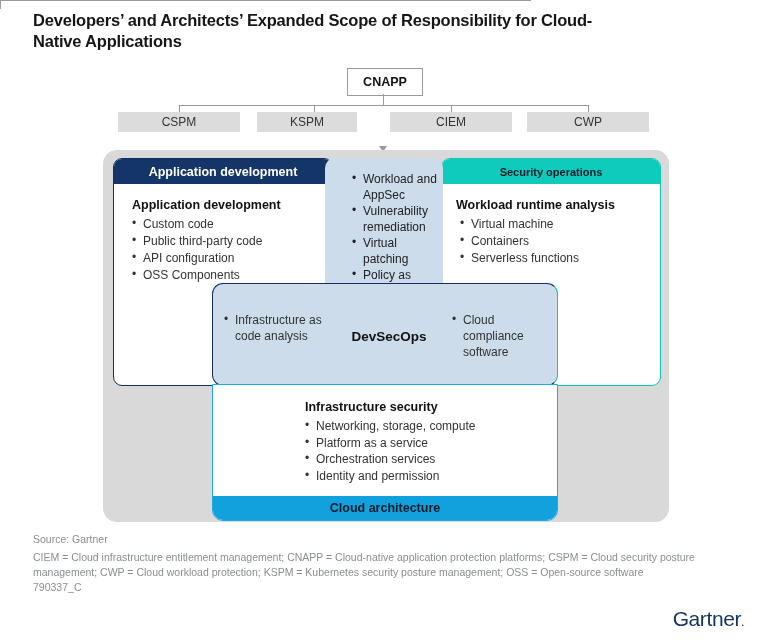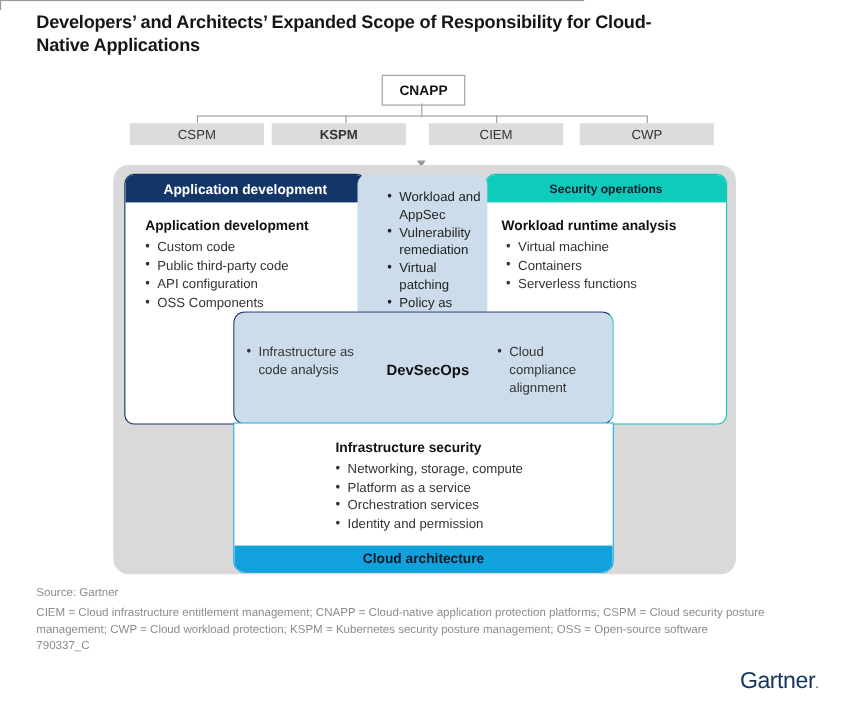--- a/index.html
+++ b/index.html
@@ -27,21 +27,21 @@
     display:flex;align-items:center;justify-content:center;
     font-size:12.5px;font-weight:bold;color:#111;
   }
   .leaf{
     position:absolute;top:112px;height:20px;
     background:#dcdcdc;
     display:flex;align-items:center;justify-content:center;
     font-size:12px;color:#333;
   }
   .leaf.l0{left:118px;width:122px;}
-  .leaf.l1{left:247px;width:122px;font-weight:bold;}
+  .leaf.l1{left:257px;width:100px;}
   .leaf.l2{left:390px;width:122px;}
   .leaf.l3{left:527px;width:122px;}
 
   .ln{position:absolute;background:#9a9a9a;}
   
   .v-cnapp{left:383px;top:94px;width:1px;height:12px;}
   
   .bus{left:179px;top:105px;width:409px;height:1px;}
   
   .drop{top:105px;width:1px;height:7px;}
@@ -244,21 +244,21 @@
 
   <div class="devsec"></div>
   <div class="devsec-left">
     <ul>
         <li>Infrastructure as code analysis</li>
       </ul>
   </div>
   <div class="devsec-label">DevSecOps</div>
   <div class="devsec-right">
     <ul>
-        <li>Cloud compliance alignment</li>
+        <li>Cloud compliance software</li>
       </ul>
   </div>
 
   <div class="panel-bottom">
     <div class="body">
       <div class="infra-title">Infrastructure security</div>
       <ul>
         <li>Networking, storage, compute</li>
         <li>Platform as a service</li>
         <li>Orchestration services</li>

